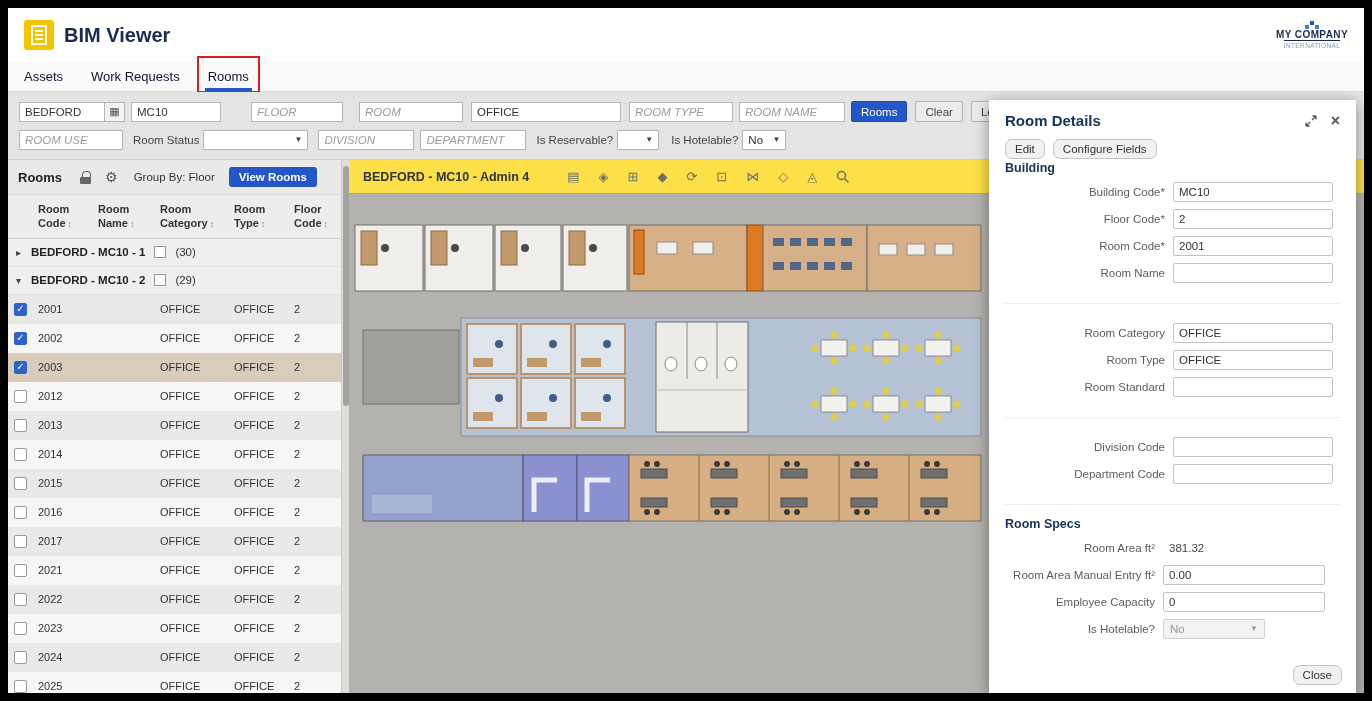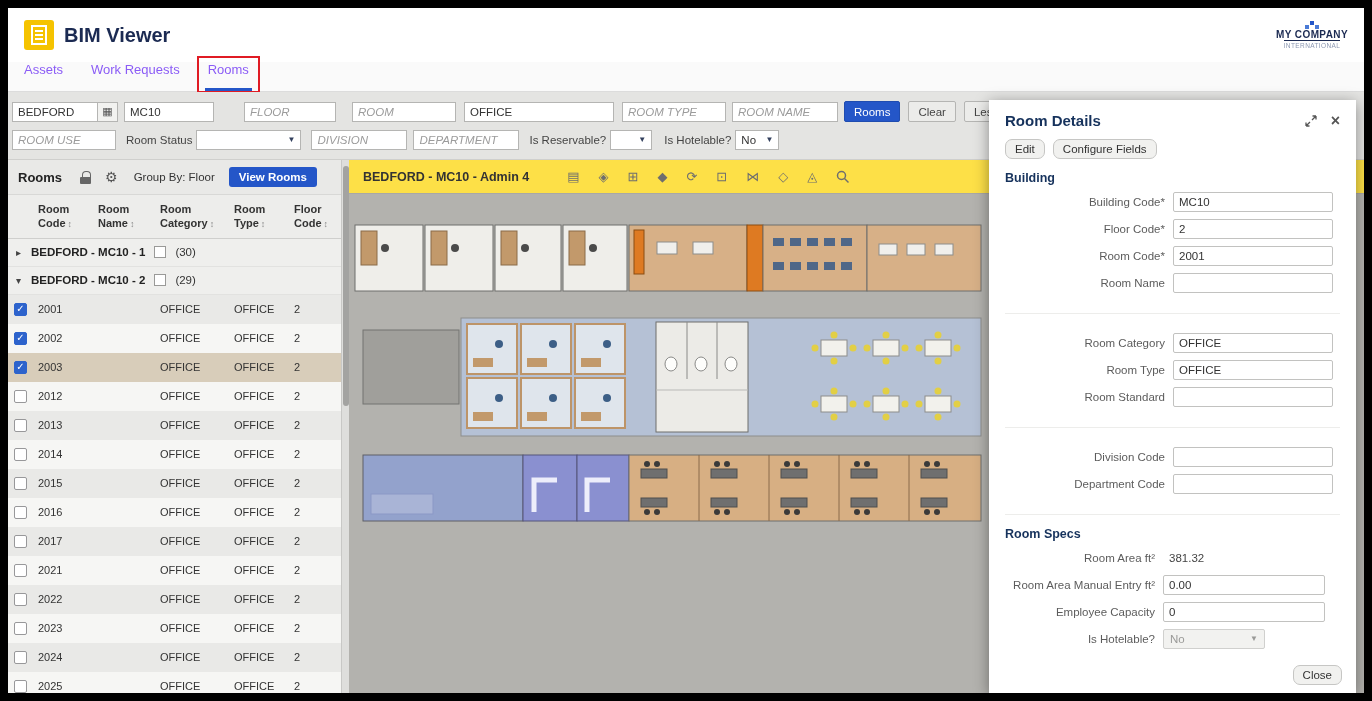--- a/index.html
+++ b/index.html
@@ -12,26 +12,26 @@
 
   
   .header { height: 54px; background: #fff; display: flex; align-items: center; padding: 0 16px; }
   .app-title { font-size: 20px; font-weight: 700; color: #1b2a52; margin-left: 10px; }
   .brand { margin-left: auto; display: flex; flex-direction: column; align-items: center; }
   .brand-name { font-size: 10px; font-weight: 700; color: #1b2a52; letter-spacing: .4px; }
   .brand-sub { font-size: 6.5px; color: #8b97b1; border-top: 1px solid #1b2a52; padding-top: 1px; letter-spacing: .4px; }
 
   
   .tabs { height: 30px; background: #fafafa; display: flex; align-items: stretch; padding-left: 16px; border-bottom: 1px solid #dcdcdc; }
-  .tab { display: flex; align-items: flex-start; margin-right: 28px; font-size: 13px; color: #8b5cf6; position: relative; cursor: pointer; }
+  .tab { display: flex; align-items: center; margin-right: 28px; font-size: 13px; color: #0f172a; position: relative; cursor: pointer; }
   .tab.active::after { content: ""; position: absolute; left: -3px; right: -3px; bottom: 0; height: 3px; background: #2456c8; }
   .annotation-box { position: absolute; left: -11px; right: -11px; top: -6px; bottom: -2px; border: 2px solid #e01b24; pointer-events: none; }
 
   
-  .filters { height: 68px; background: #e4e4e2; padding: 9px 0 0 4px; border-bottom: 1px solid #cfcfcd; position: relative; }
+  .filters { height: 68px; background: #e4e4e2; padding: 9px 0 0 11px; border-bottom: 1px solid #cfcfcd; position: relative; }
   .frow { display: flex; align-items: center; height: 21px; }
   .frow + .frow { margin-top: 7px; }
   input.fi { height: 20px; border: 1px solid #b5b5b3; font-size: 11.5px; padding: 0 5px; color: #333; font-family: inherit; background: #fff; }
   input.fi::placeholder { font-style: italic; color: #9b9b9b; }
   .icon-btn { width: 20px; height: 20px; border: 1px solid #b5b5b3; border-left: none; background: #f2f2f0; font-size: 11px; color: #555; display: flex; align-items: center; justify-content: center; cursor: pointer; }
   .btn { height: 21px; font-size: 11.5px; border: 1px solid #b5b5b3; background: #ececea; color: #444; border-radius: 2px; padding: 0 9px; font-family: inherit; cursor: pointer; }
   .btn.primary { background: #2456c8; border-color: #1f4cb0; color: #fff; }
   .flabel { font-size: 11.5px; color: #444; margin: 0 4px 0 10px; white-space: nowrap; }
   .ddl { display: inline-flex; align-items: center; justify-content: space-between; background: #fff; border: 1px solid #b5b5b3; height: 20px; padding: 0 5px; font-size: 11.5px; color: #333; cursor: pointer; }
   .ddl .arr { font-size: 8px; color: #33405e; margin-left: 6px; }
@@ -88,21 +88,21 @@
   
   .details { position: absolute; left: 981px; top: 92px; width: 367px; height: 593px; background: #fff; box-shadow: 0 3px 14px rgba(0,0,0,.4); z-index: 20; padding: 0 16px; }
   .d-header { display: flex; align-items: center; padding-top: 12px; }
   .d-title { font-size: 15px; font-weight: 700; color: #16325c; }
   .d-icons { margin-left: auto; display: flex; gap: 14px; align-items: center; }
   .d-close { font-size: 16px; font-weight: 700; color: #555; cursor: pointer; line-height: 1; }
   .d-expand { cursor: pointer; display: flex; }
   .d-actions { margin-top: 10px; display: flex; gap: 8px; }
   .btn-sec { background: #f1f1ef; border: 1px solid #c6c6c4; border-radius: 7px; font-size: 11.5px; color: #333; padding: 3px 9px; cursor: pointer; font-family: inherit; }
   .sect { margin-top: 20px; padding-top: 12px; border-top: 1px solid #ededeb; }
-  .sect.first { border-top: none; padding-top: 2px; margin-top: 10px; }
+  .sect.first { border-top: none; padding-top: 2px; margin-top: 0; }
   .sect-h { font-size: 12.5px; font-weight: 700; color: #16325c; margin-bottom: 4px; }
   .frow-d { display: flex; align-items: center; margin-top: 6px; height: 21px; }
   .dlabel { width: 168px; text-align: right; padding-right: 8px; font-size: 11.5px; color: #5c5c5c; flex: none; }
   .dlabel.sp { width: 158px; }
   .dinput { width: 160px; height: 20px; border: 1px solid #c2c2c0; border-radius: 2px; font-size: 11.5px; padding: 0 5px; color: #333; font-family: inherit; }
   .dinput.sp { width: 162px; }
   .area-value { font-size: 11.5px; color: #444; padding-left: 6px; }
   .ddl-dis { width: 102px; height: 20px; background: #f2f2f0; border: 1px solid #d0d0ce; color: #9a9a98; display: flex; align-items: center; justify-content: space-between; padding: 0 6px; font-size: 11.5px; border-radius: 2px; }
   .ddl-dis .arr { color: #9a9a98; font-size: 8px; }
   .d-footer { position: absolute; right: 14px; bottom: 8px; }

